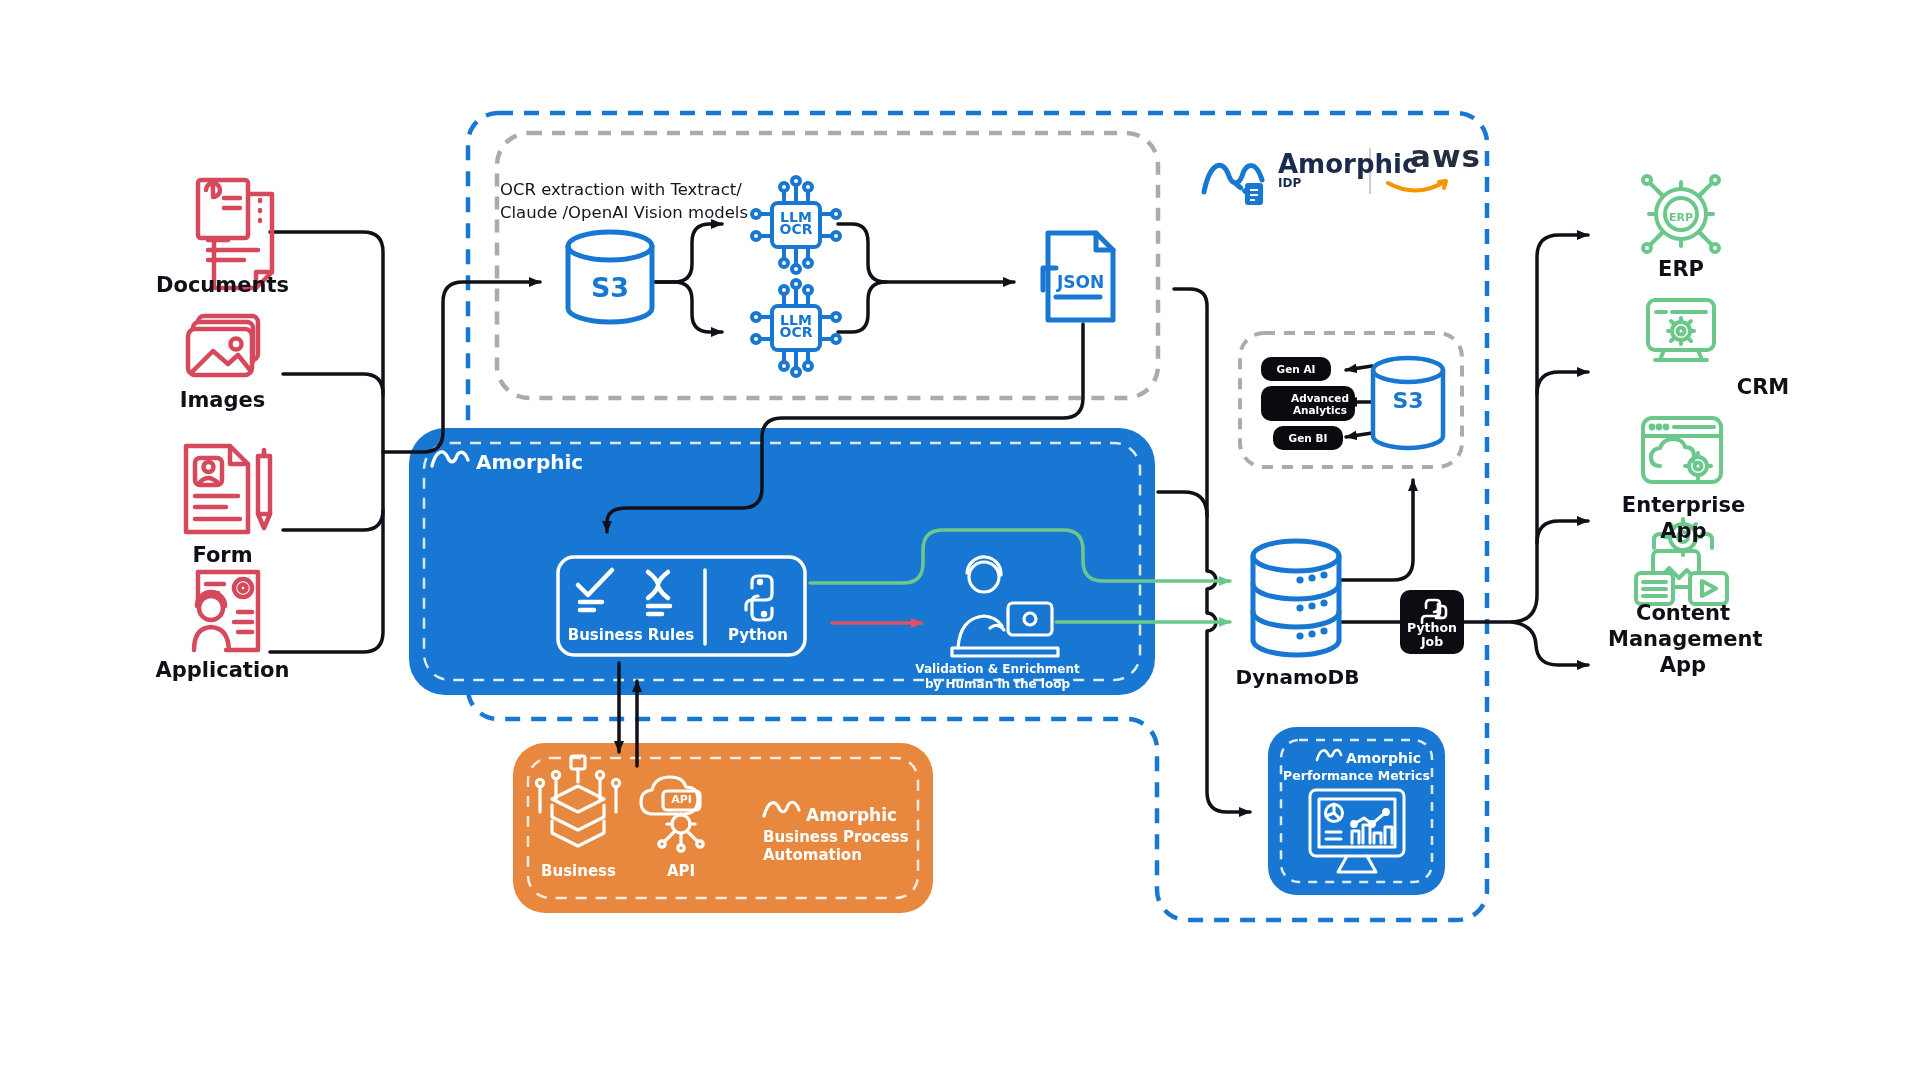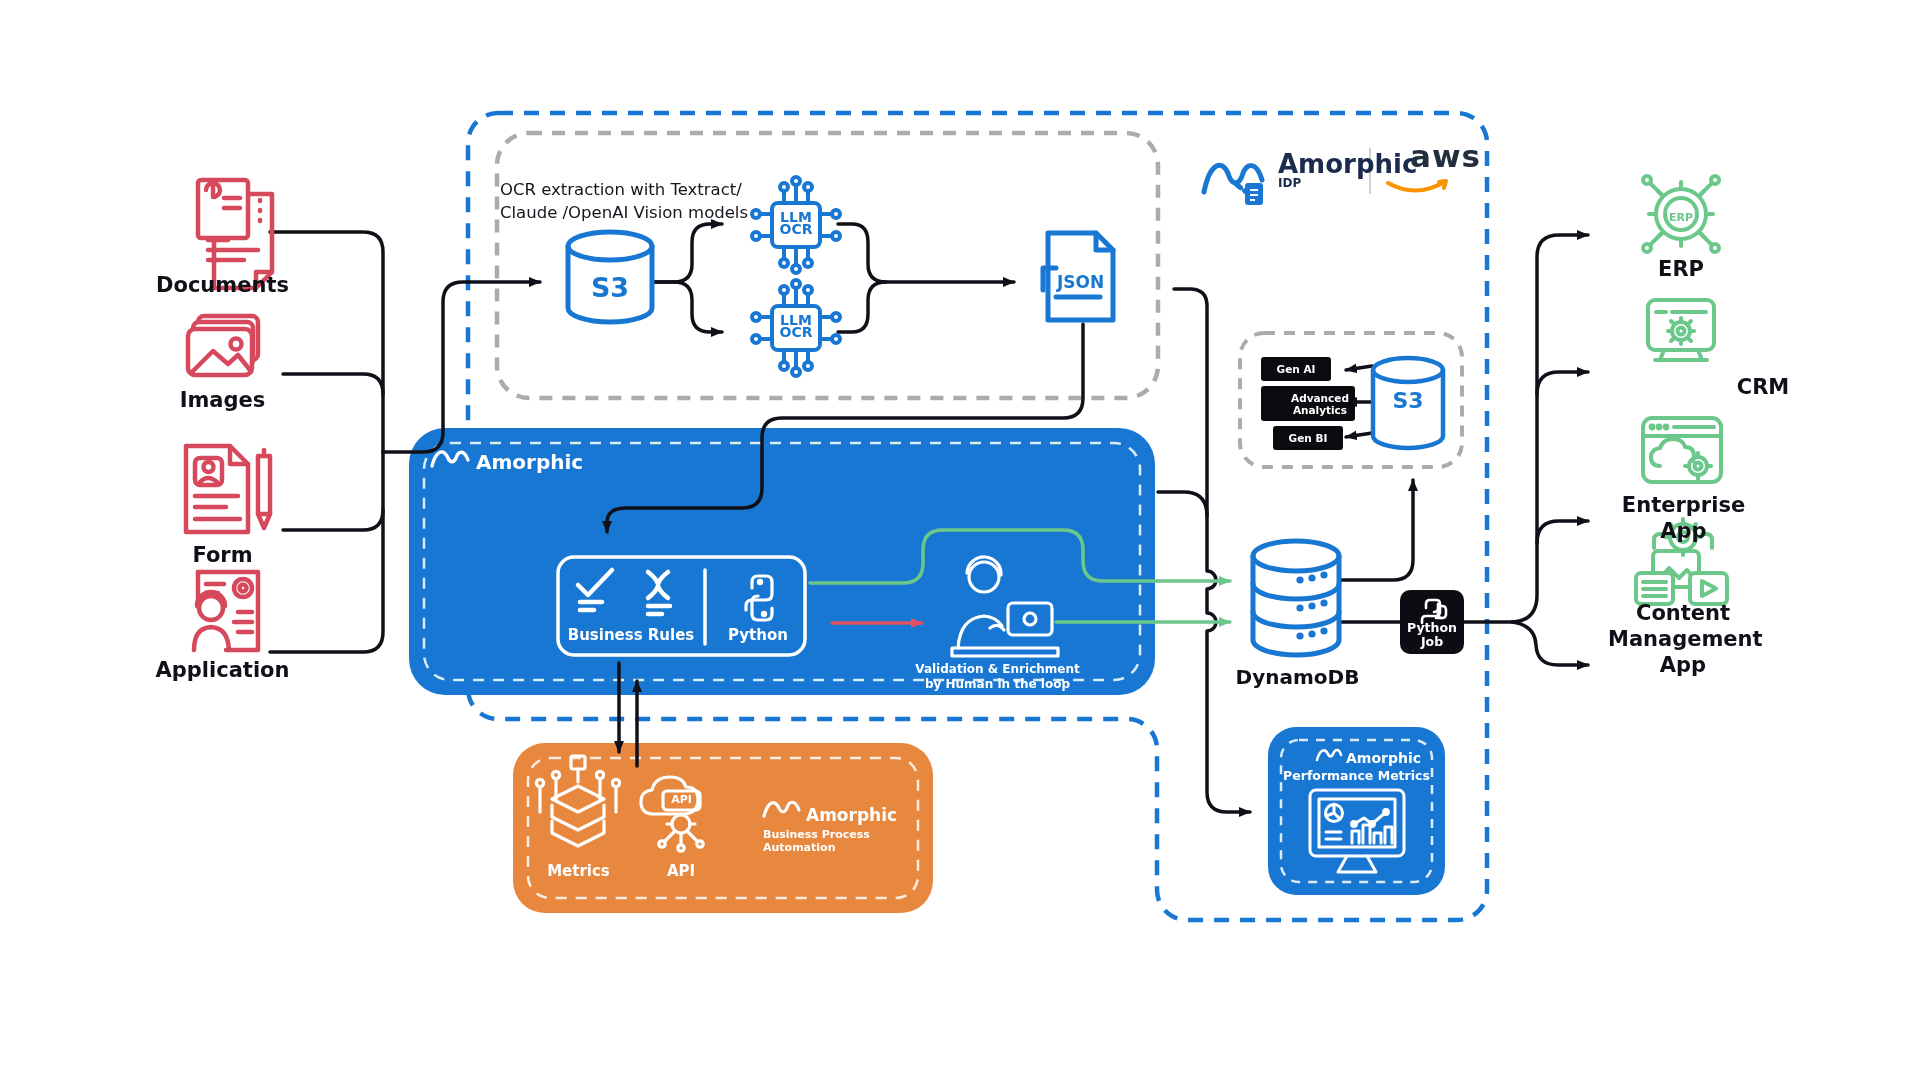--- a/index.html
+++ b/index.html
@@ -9,21 +9,21 @@
   .abs{position:absolute;margin-left:20px;}
   .lbl{position:absolute;font-weight:bold;color:#101018;text-align:center;}
   .lbl-in{font-size:21px;}
   .lbl-out{font-size:21px;line-height:26px;}
   .note{position:absolute;left:500px;top:152px;width:260px;font-size:16.5px;color:#15151d;
         font-weight:500;line-height:23px;text-align:left;margin-top:26px;}
   .chip-txt{position:absolute;width:48px;text-align:center;font-size:14px;font-weight:bold;
             color:#1877d2;line-height:12px;}
   .s3-txt{position:absolute;font-weight:bold;color:#1877d2;text-align:center;}
   .json-txt{position:absolute;font-weight:bold;color:#1877d2;font-size:17px;}
-  .pill{position:absolute;left:1261px;width:70px;background:#0a0a0f;color:#fff;border-radius:3px;
+  .pill{position:absolute;left:1261px;width:70px;background:#0a0a0f;color:#fff;border-radius:10px;
         display:flex;align-items:center;justify-content:center;text-align:center;
         font-size:10.5px;font-weight:bold;line-height:12px;}
   .wtxt{position:absolute;color:#ffffff;font-weight:bold;text-align:center;}
   .brandrow{position:absolute;display:flex;align-items:center;gap:8px;}
   .hdr-amorphic{font-size:26px;font-weight:bold;color:#1b2b4d;line-height:24px;}
   .hdr-idp{font-size:12px;font-weight:bold;color:#1b2b4d;}
   .hdr-aws{font-size:31px;font-weight:bold;color:#232f3e;letter-spacing:1px;line-height:24px;}
   .pj-txt{position:absolute;left:1400px;width:64px;text-align:center;color:#fff;
           font-weight:bold;font-size:12.5px;line-height:14px;}
 </style>
@@ -459,25 +459,25 @@
   <div class="s3-txt" style="left:1383px;top:388px;width:50px;font-size:22px;">S3</div>
 
   <div class="lbl" style="left:1230px;top:665px;width:135px;font-size:20px;">DynamoDB</div>
   <div class="pj-txt" style="top:621px;">
     <span>Python</span><br><span>Job</span>
   </div>
 
   <div class="wtxt" style="left:1346px;top:750px;font-size:14px;">Amorphic</div>
   <div class="wtxt" style="left:1281px;top:768px;width:151px;font-size:12.5px;">Performance Metrics</div>
 
-  <div class="wtxt" style="left:536px;top:862px;width:85px;font-size:15px;">Metrics</div>
+  <div class="wtxt" style="left:536px;top:862px;width:85px;font-size:15px;">Business</div>
   <div class="wtxt" style="left:651px;top:862px;width:60px;font-size:15px;">API</div>
   <div class="wtxt" style="left:665px;top:793px;width:33px;font-size:11px;">API</div>
   <div class="wtxt" style="left:806px;top:805px;font-size:17px;">Amorphic</div>
-  <div class="wtxt" style="left:763px;top:828px;font-size:11px;text-align:left;">
+  <div class="wtxt" style="left:763px;top:828px;font-size:15px;text-align:left;">
     <span>Business Process</span><br><span>Automation</span>
   </div>
 
   <div class="lbl lbl-out" style="left:1611px;top:256px;width:140px;">ERP</div>
   <div class="lbl" style="left:1649px;top:211px;width:64px;font-size:11px;color:#6cc78b;">ERP</div>
   <div class="lbl lbl-out" style="left:1693px;top:374px;width:140px;">CRM</div>
   <div class="lbl lbl-out" style="left:1596px;top:492px;width:175px;">Enterprise App</div>
   <div class="lbl lbl-out" style="left:1608px;top:600px;width:150px;">Content Management App</div>
 
 </div>

